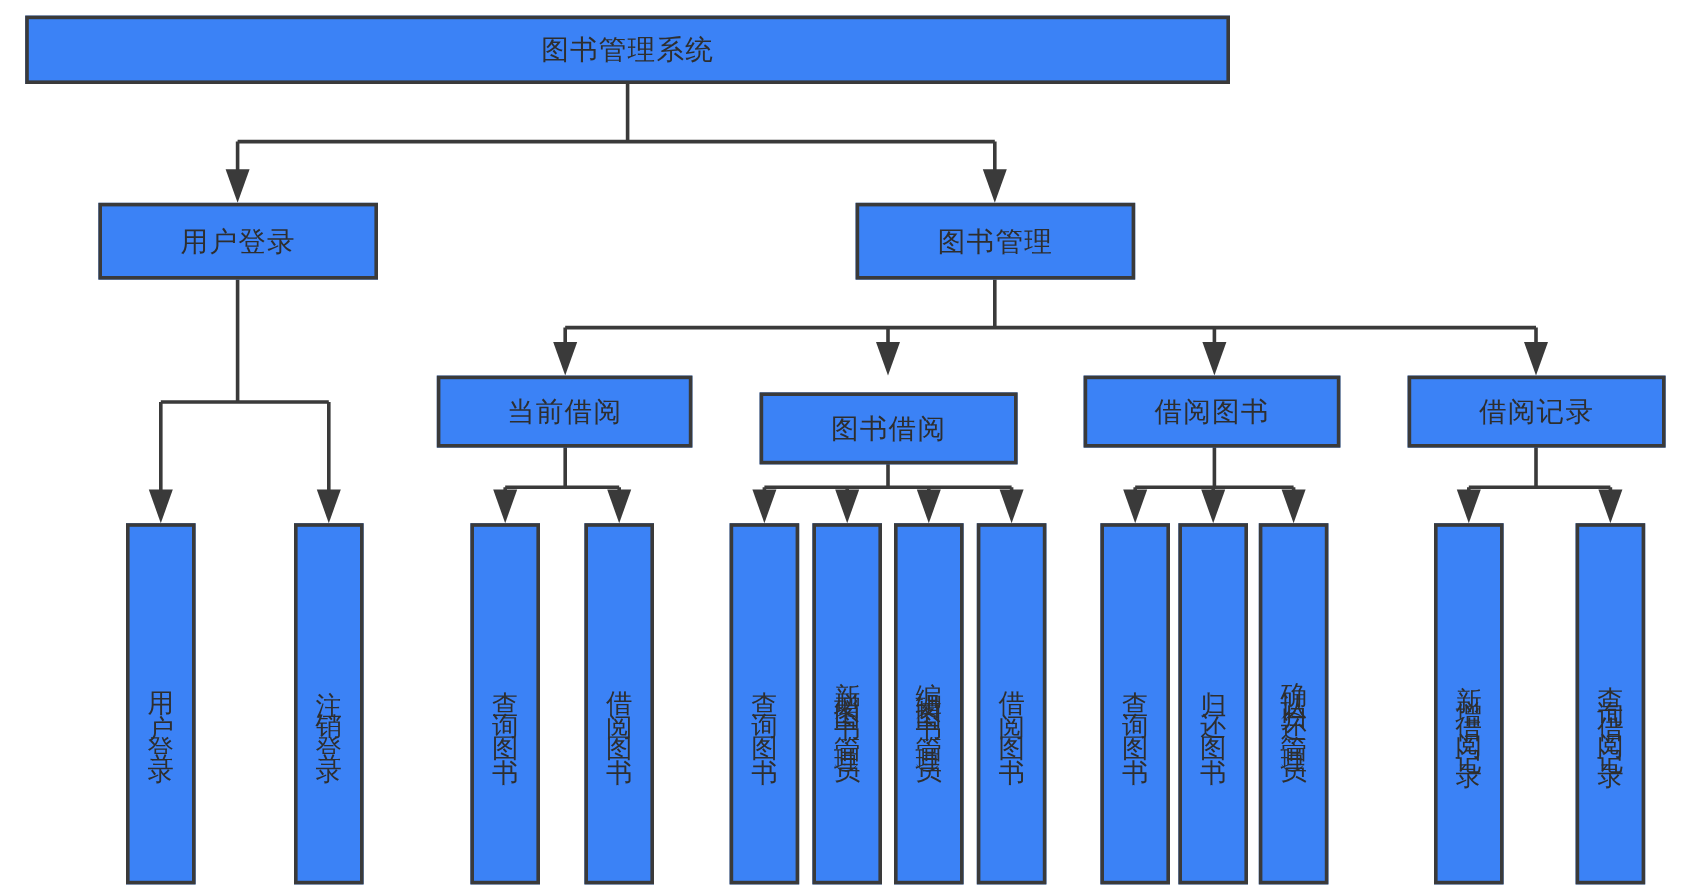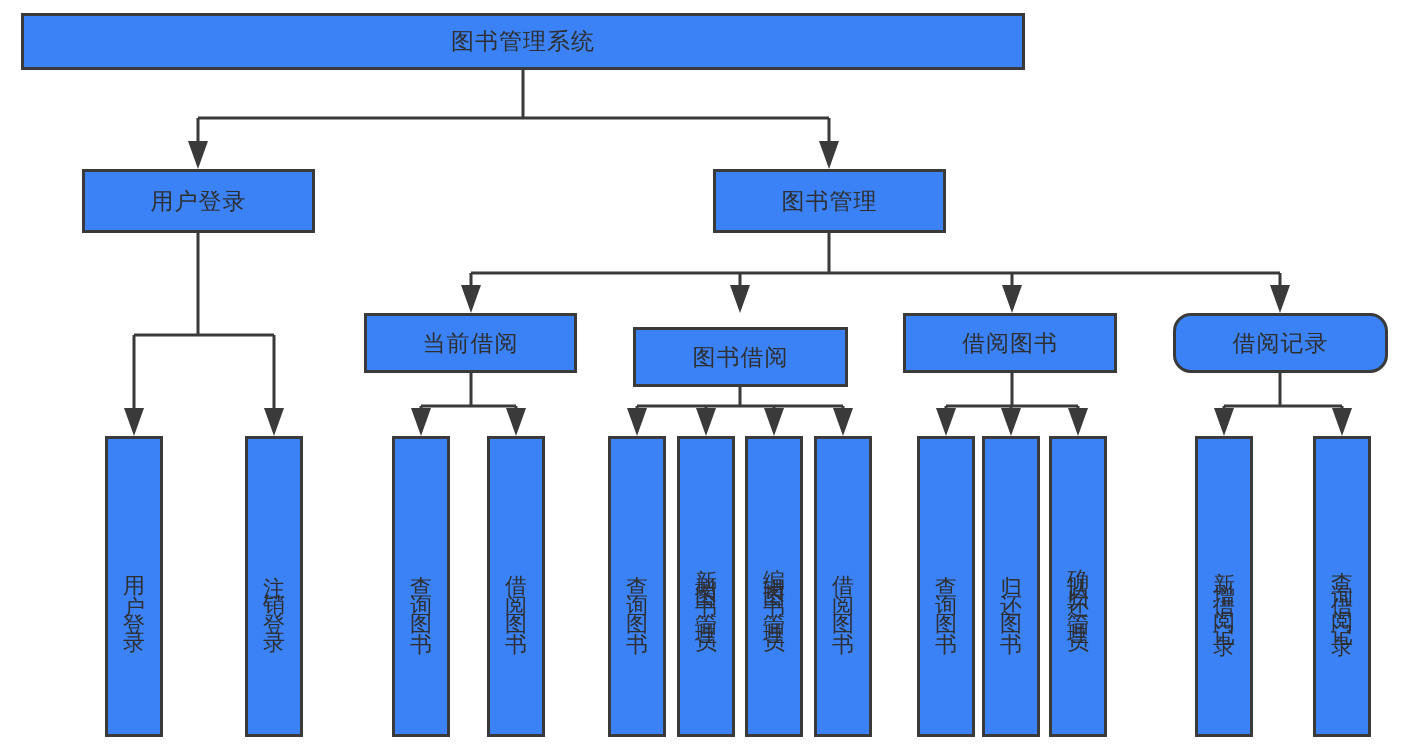--- a/index.html
+++ b/index.html
@@ -89,21 +89,21 @@
 
   <div class="node hbox" style="left:364px;top:313px;width:213px;height:60px;">
     <span>当前借阅</span>
   </div>
   <div class="node hbox" style="left:633px;top:327px;width:215px;height:60px;">
     <span>图书借阅</span>
   </div>
   <div class="node hbox" style="left:903px;top:313px;width:214px;height:60px;">
     <span>借阅图书</span>
   </div>
-  <div class="node hbox" style="left:1173px;top:313px;width:215px;height:60px;border-radius:18px;">
+  <div class="node hbox" style="left:1173px;top:313px;width:215px;height:60px;">
     <span>借阅记录</span>
   </div>
 
   <div class="node vbox" style="left:105px;top:436px;width:58px;height:301px;">
     <span class="vtext vt4">用户登录</span>
   </div>
   <div class="node vbox" style="left:245px;top:436px;width:58px;height:301px;">
     <span class="vtext vt4">注销登录</span>
   </div>
 

